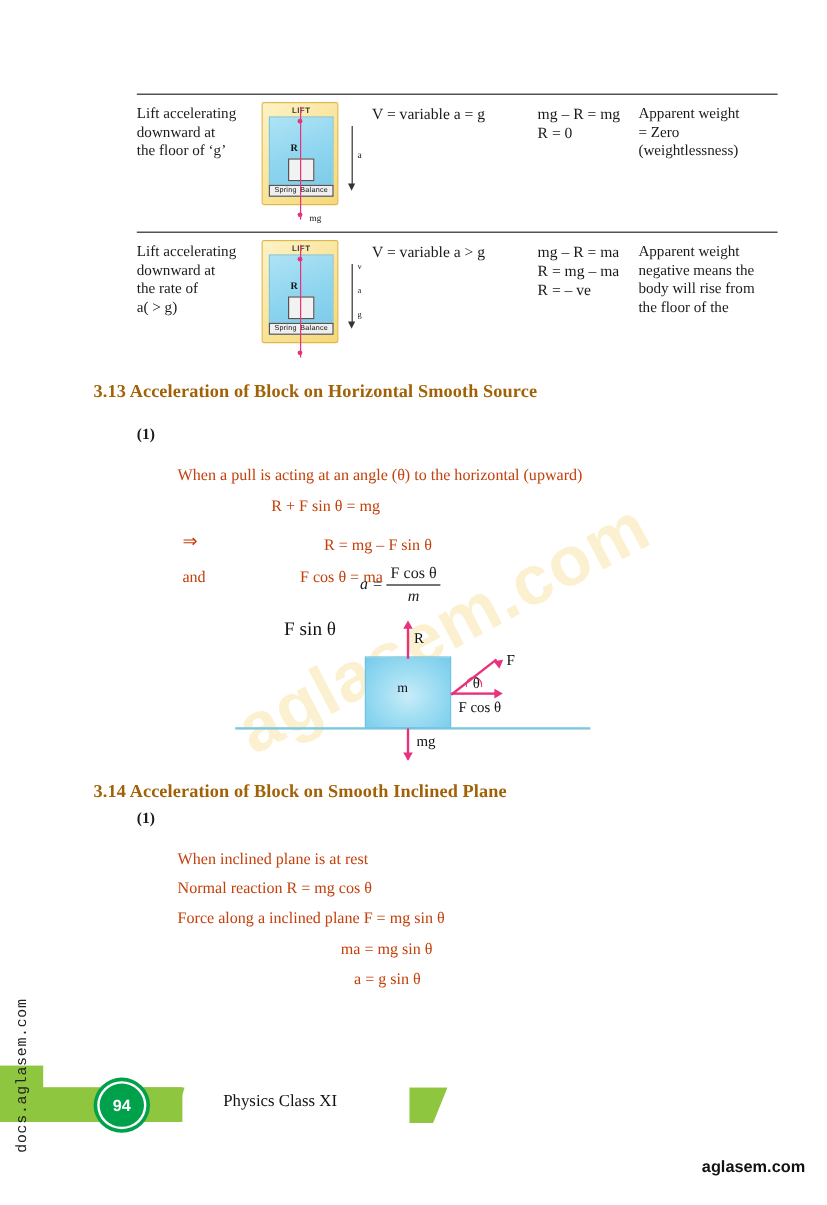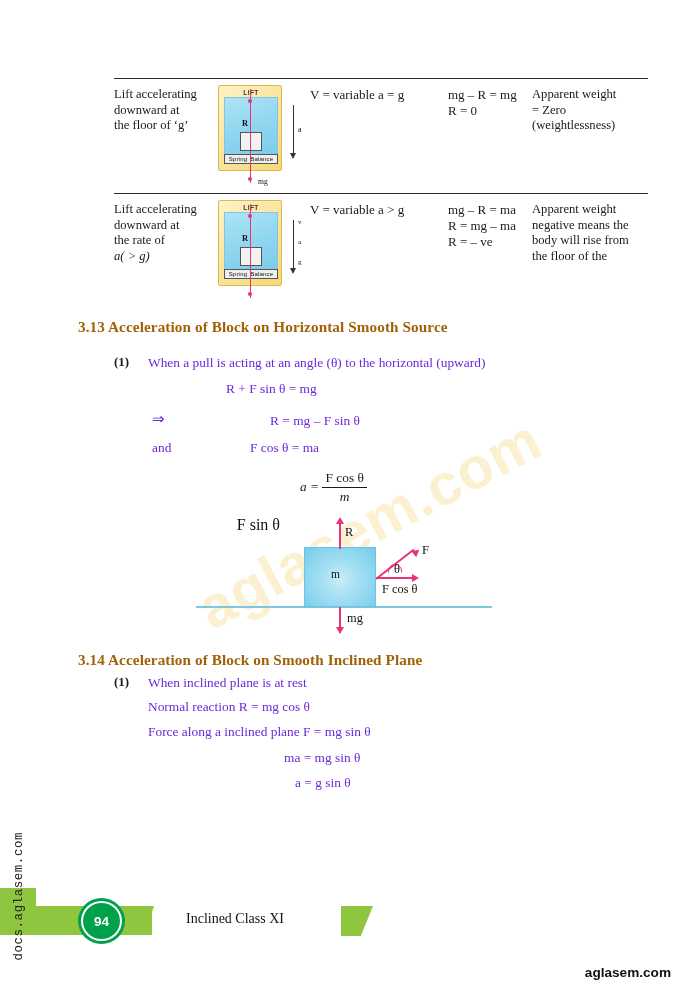--- a/index.html
+++ b/index.html
@@ -41,21 +41,21 @@
   .tbl { position:absolute; left:78px; top:78px; width:534px;margin-left:36px; }
   .rule { height:0; border-top:1.6px solid #2a2a2a; width:534px; }
   .trow { position:relative; width:534px; }
   .trow.r1 { height:114px; }
   .trow.r2 { height:114px; }
 
   .c-desc {
     position:absolute; left:0; top:8px; width:100px;
     font-size:12.6px; line-height:15.6px;
   }
-  .c-desc .ital { font-style:italic; }
+  .c-desc .ital { }
 
   .c-fig { position:absolute; left:104px; top:4px; width:88px; height:108px; }
 
   .c-v {
     position:absolute; left:196px; top:8px; width:130px;
     font-size:13px; line-height:16px;
   }
   .c-eq {
     position:absolute; left:334px; top:8px; width:85px;
     font-size:13px; line-height:16px;
@@ -119,21 +119,21 @@
 
   
   .h-sec {
     position:absolute; left:78px;
     font-family:"Liberation Serif", serif;
     font-weight:bold; font-size:15.2px; color:#a16207;
     letter-spacing:.1px;
   }
 
   
-  .ln { position:absolute; font-size:13.4px; color:#6d28d9; line-height:17px; white-space:nowrap; }
+  .ln { position:absolute; font-size:13.4px; color:#c2410c; line-height:17px; white-space:nowrap;margin-top:33px; }
   .num { position:absolute; font-size:13px; font-weight:bold; }
 
   
   .frac-wrap { position:absolute; font-size:13.4px; }
   .frac { display:inline-block; vertical-align:middle; text-align:center; }
   .frac .top { padding:0 3px 1px 3px; border-bottom:1.3px solid #1a1a1a; display:block; }
   .frac .bot { padding:1px 3px 0 3px; display:block; font-style:italic; }
 
   
   .diagram { position:absolute; left:196px; top:516px; width:300px; height:118px; }
@@ -411,15 +411,15 @@
 <div class="side-strip"></div>
 <div class="side-text">docs.aglasem.com</div>
 
 <div class="foot-band"></div>
 <div class="foot-band-tail"></div>
 
 <div class="pagebadge">
   <span>94</span>
 </div>
 
-<div class="foot-title">Inclined Class XI</div>
+<div class="foot-title">Physics Class XI</div>
 <div class="foot-chev"></div>
 <div class="brand">aglasem.com</div>
 
 </body></html>

